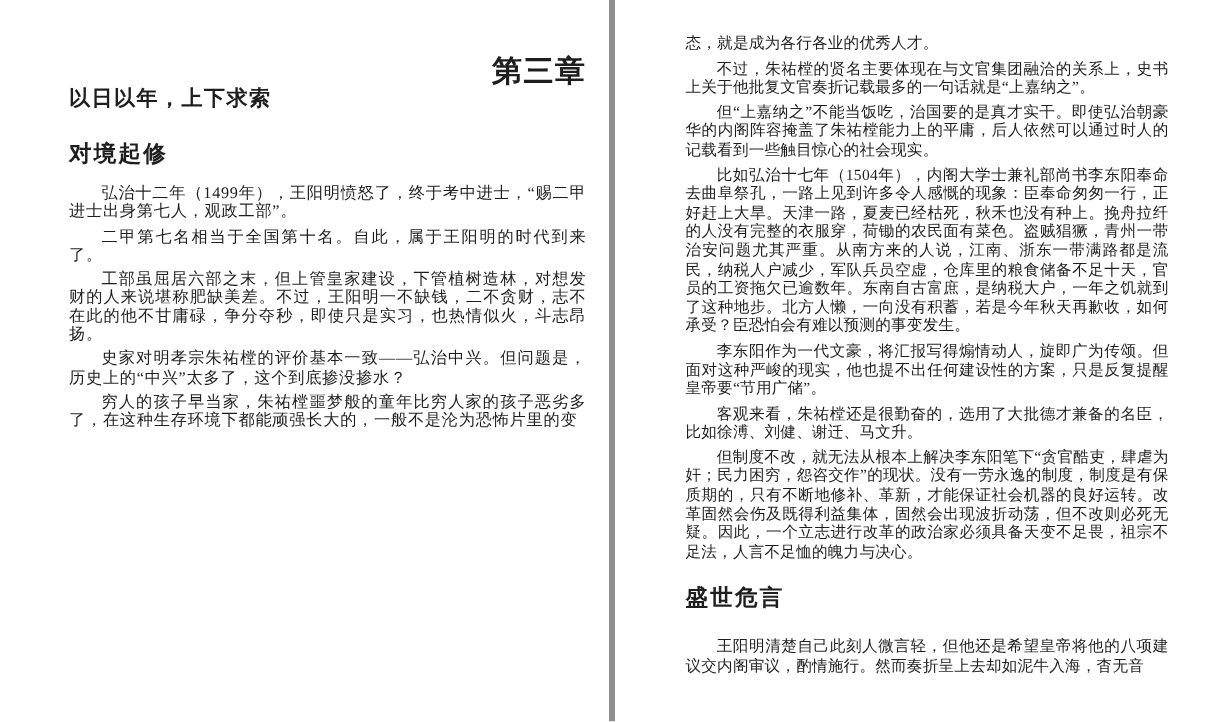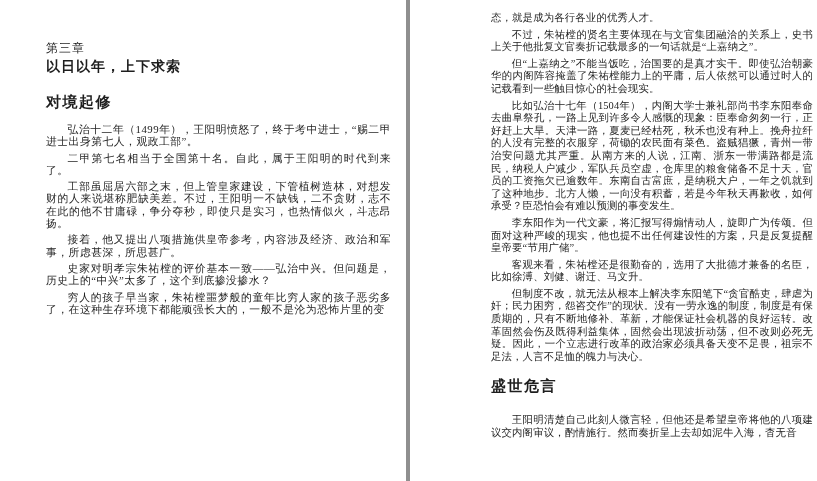--- a/index.html
+++ b/index.html
@@ -36,45 +36,43 @@
   }
   .left-content {
     position: absolute;
     left: 46px;
     top: 40px;
     width: 345px;
   }
   .right-content {
     position: absolute;
     left: 47px;
-    top: 12px;
+    top: 24px;
     width: 322px;
-    margin-left: 34px;
   }
   .chapter-num {
-    text-align: left;
-    font-weight: normal;
-    font-size: 12px;
+    text-align: right;
+    font-weight: bold;
+    font-size: 20px;
     line-height: 16px;
     letter-spacing: 1px;
   }
   .chapter-title {
     font-weight: bold;
     font-size: 14px;
     line-height: 16px;
     margin-top: 3px;
     letter-spacing: 1px;
   }
   .section-head {
     font-weight: bold;
     font-size: 15px;
     line-height: 17px;
     margin: 20px 0 11px 0;
     letter-spacing: 1.5px;
-    font-family: Liberation Mono, monospace;
   }
   .section-head.head-right {
     margin: 16px 0 18px 0;
   }
   p.para {
     font-size: 10.8px;
     line-height: 12.3px;
     letter-spacing: 0.5px;
     text-align: justify;
     text-indent: 2em;
@@ -93,21 +91,20 @@
 <div class="spread">
 
   <div class="page page-left">
     <div class="left-content">
       <div class="chapter-num">第三章</div>
       <div class="chapter-title">以日以年，上下求索</div>
       <div class="section-head">对境起修</div>
       <p class="para">弘治十二年（1499年），王阳明愤怒了，终于考中进士，“赐二甲进士出身第七人，观政工部”。</p>
       <p class="para">二甲第七名相当于全国第十名。自此，属于王阳明的时代到来了。</p>
       <p class="para">工部虽屈居六部之末，但上管皇家建设，下管植树造林，对想发财的人来说堪称肥缺美差。不过，王阳明一不缺钱，二不贪财，志不在此的他不甘庸碌，争分夺秒，即使只是实习，也热情似火，斗志昂扬。</p>
-      <p class="para">接着，他又提出八项措施供皇帝参考，内容涉及经济、政治和军事，所虑甚深，所思甚广。</p>
       <p class="para">史家对明孝宗朱祐樘的评价基本一致——弘治中兴。但问题是，历史上的“中兴”太多了，这个到底掺没掺水？</p>
       <p class="para">穷人的孩子早当家，朱祐樘噩梦般的童年比穷人家的孩子恶劣多了，在这种生存环境下都能顽强长大的，一般不是沦为恐怖片里的变</p>
     </div>
   </div>
 
   <div class="divider"></div>
 
   <div class="page page-right">
     <div class="right-content">
       <p class="para no-indent">态，就是成为各行各业的优秀人才。</p>

